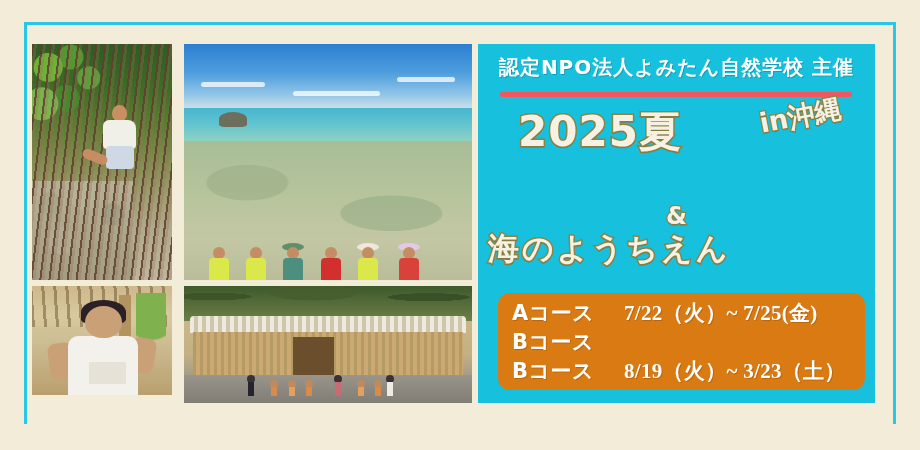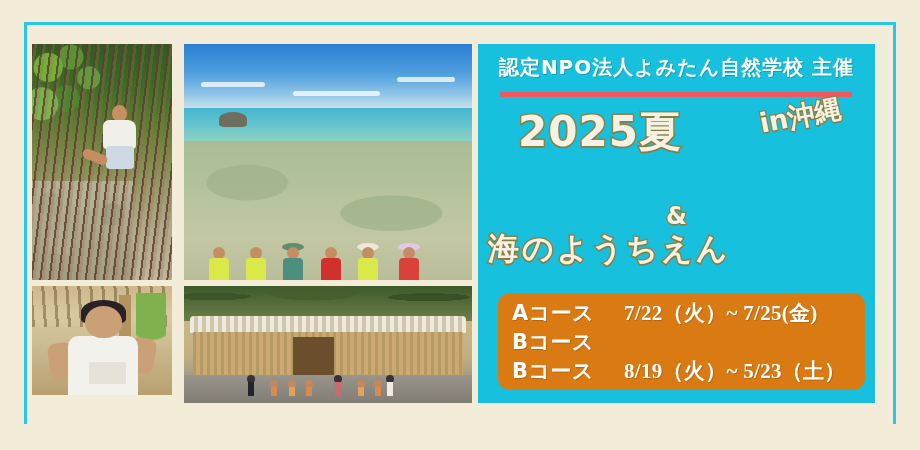--- a/index.html
+++ b/index.html
@@ -398,19 +398,19 @@
     <div id="courses">
       <div class="course-row">
         <span class="course-label">Aコース</span>
         <span class="course-dates">7/22（火）~ 7/25(金)</span>
       </div>
       <div class="course-row">
         <span class="course-label">Bコース</span>
       </div>
       <div class="course-row">
         <span class="course-label">Bコース</span>
-        <span class="course-dates">8/19（火）~ 5/23（土）</span>
+        <span class="course-dates">8/19（火）~ 3/23（土）</span>
       </div>
     </div>
   </div>
 
   <div id="frame"></div>
 </div>
 
 </body></html>

